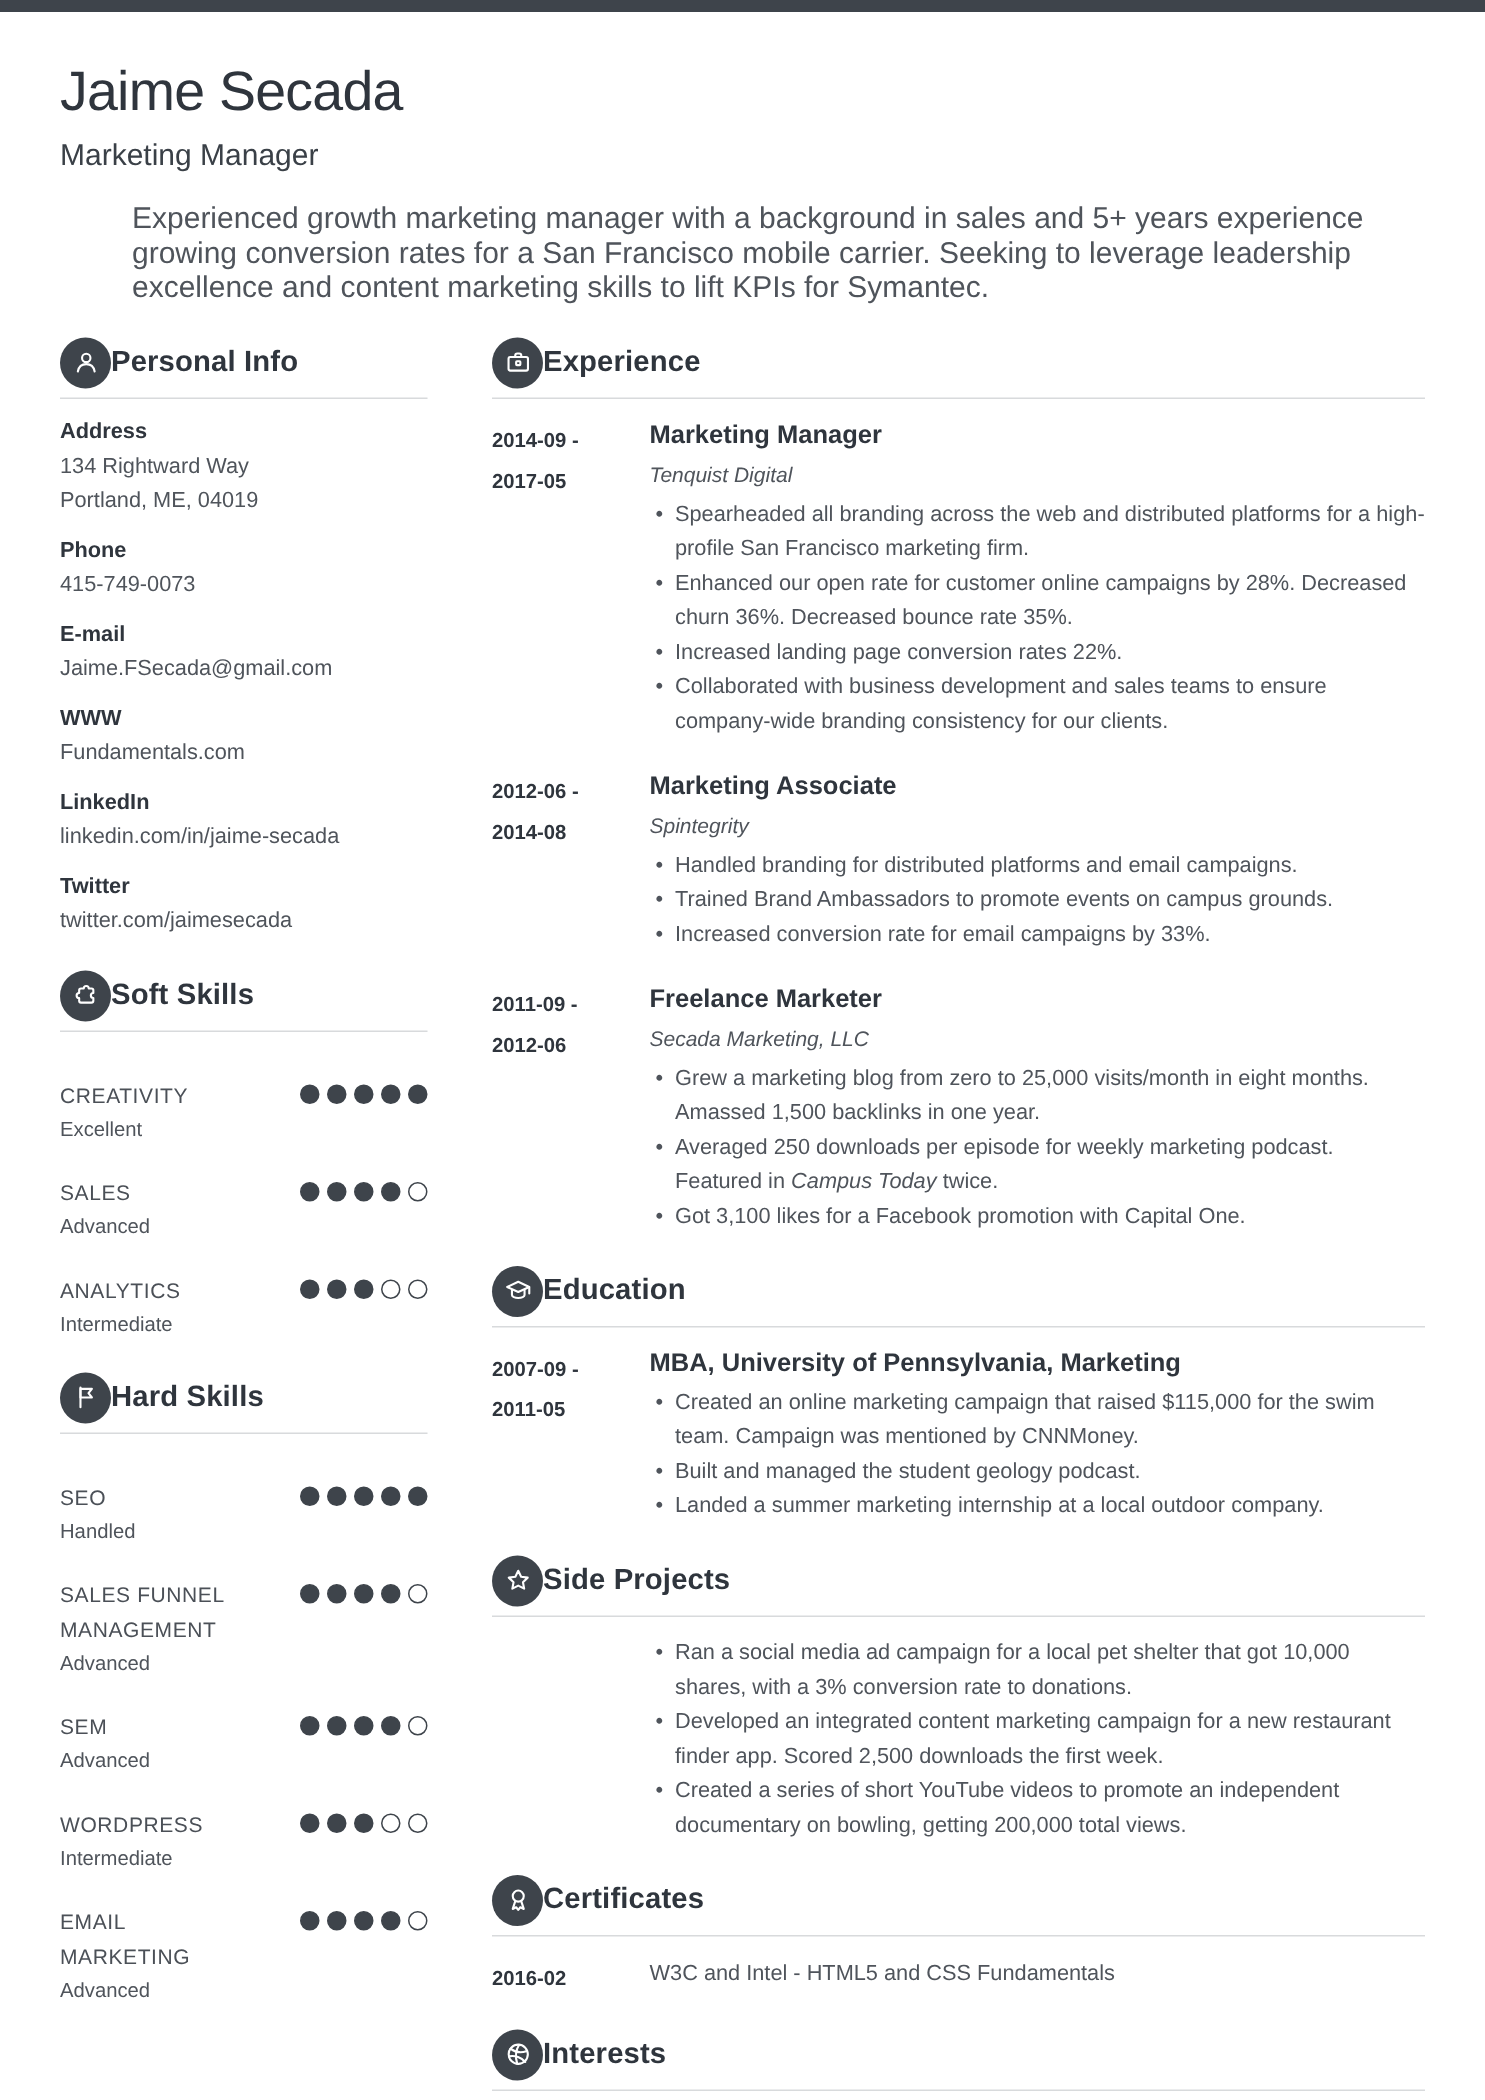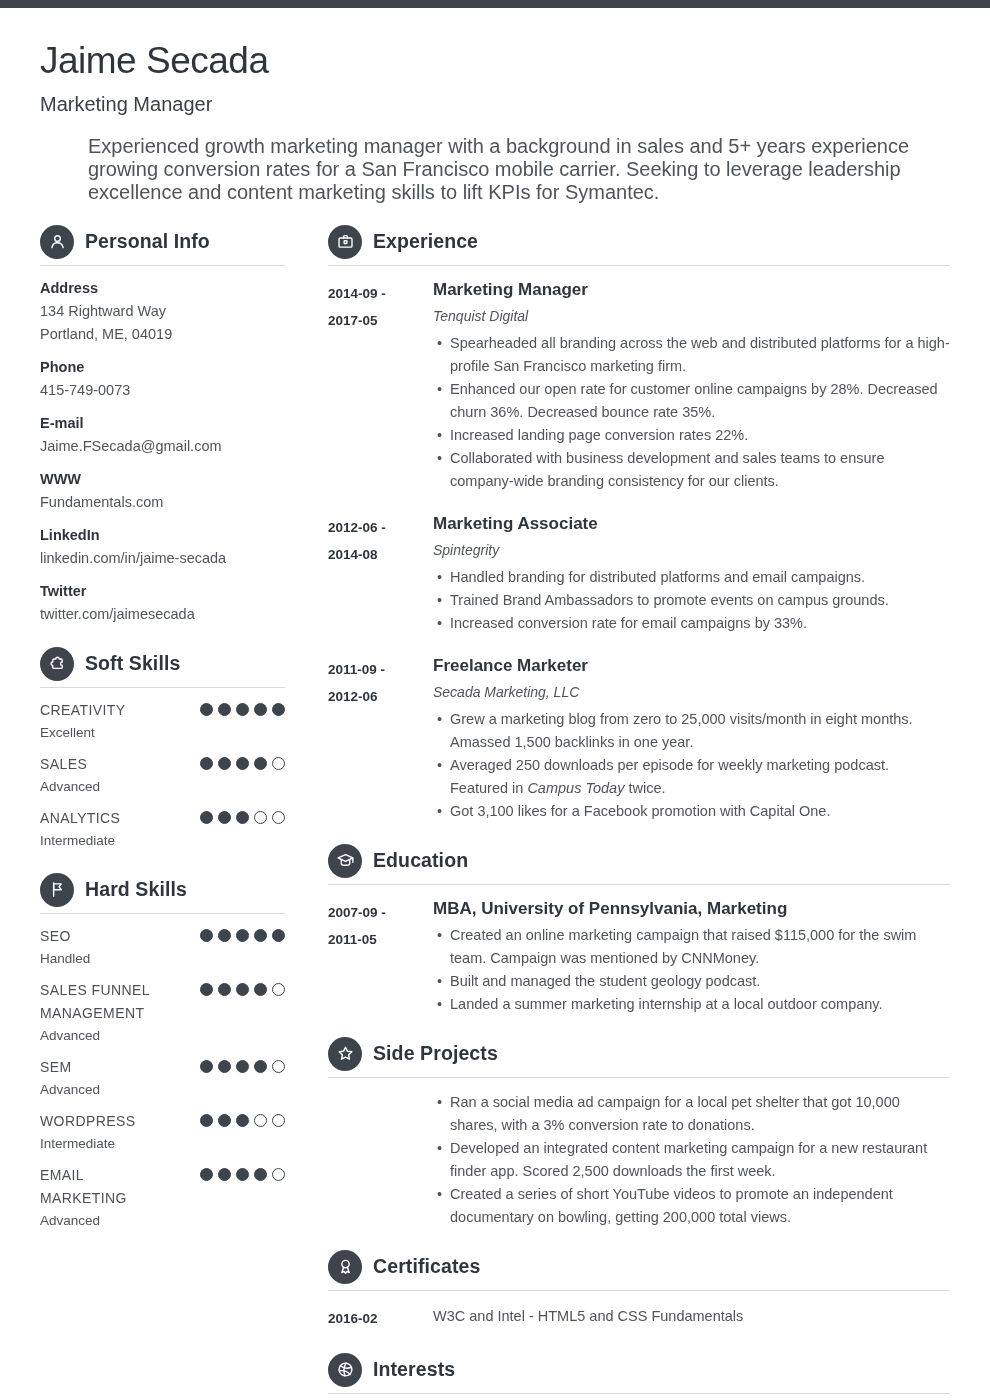--- a/index.html
+++ b/index.html
@@ -23,36 +23,36 @@
   .summary{font-size:20px;line-height:23px;margin-top:19px;max-width:912px;margin-left:48px;}
 
   
   .columns{display:flex;margin-top:21px;}
   .col-left{width:245px;flex-shrink:0;margin-right:43px;}
   .col-right{flex:1;min-width:0;}
 
   
   .section{margin-top:0;}
   .section + .section{margin-top:21px;}
-  .sec-head{display:flex;align-items:center;gap:11px;padding-bottom:6px;border-bottom:1px solid var(--divider);}
+  .sec-head{display:flex;align-items:center;padding-bottom:6px;border-bottom:1px solid var(--divider);}
   .sec-icon{width:34px;height:34px;border-radius:50%;background:var(--accent);display:flex;align-items:center;justify-content:center;flex-shrink:0;}
   .sec-icon svg{display:block;}
   .sec-title{font-size:19.5px;font-weight:bold;color:var(--heading);letter-spacing:0.1px;}
   .sec-body{padding-top:11px;}
 
   
   .field{margin-bottom:10px;}
   .field:last-child{margin-bottom:0;}
   .field-label{font-size:14.5px;font-weight:bold;color:var(--heading);line-height:23px;}
   .field-line{font-size:14.5px;color:var(--body);line-height:23px;}
 
   
   .skill{margin-bottom:9px;}
   .skill:last-child{margin-bottom:0;}
-  .skill-top{display:flex;justify-content:space-between;align-items:flex-start;}
+  .skill-top{display:flex;justify-content:space-between;align-items:flex-start;margin-top:20px;}
   .skill-name{max-width:122px;font-size:14px;color:#4b5057;letter-spacing:0.4px;line-height:23px;}
   .skill-dots{display:flex;gap:5px;padding-top:4px;}
   .dot{width:13px;height:13px;border-radius:50%;border:1.5px solid var(--accent);}
   .dot.filled{background:var(--accent);}
   .skill-level{text-align:left;font-size:13.5px;color:var(--body);line-height:22px;}
 
   
   .entry{display:flex;margin-bottom:18px;}
   .entry:last-child{margin-bottom:0;}
   .entry.simple{margin-bottom:8px;}

